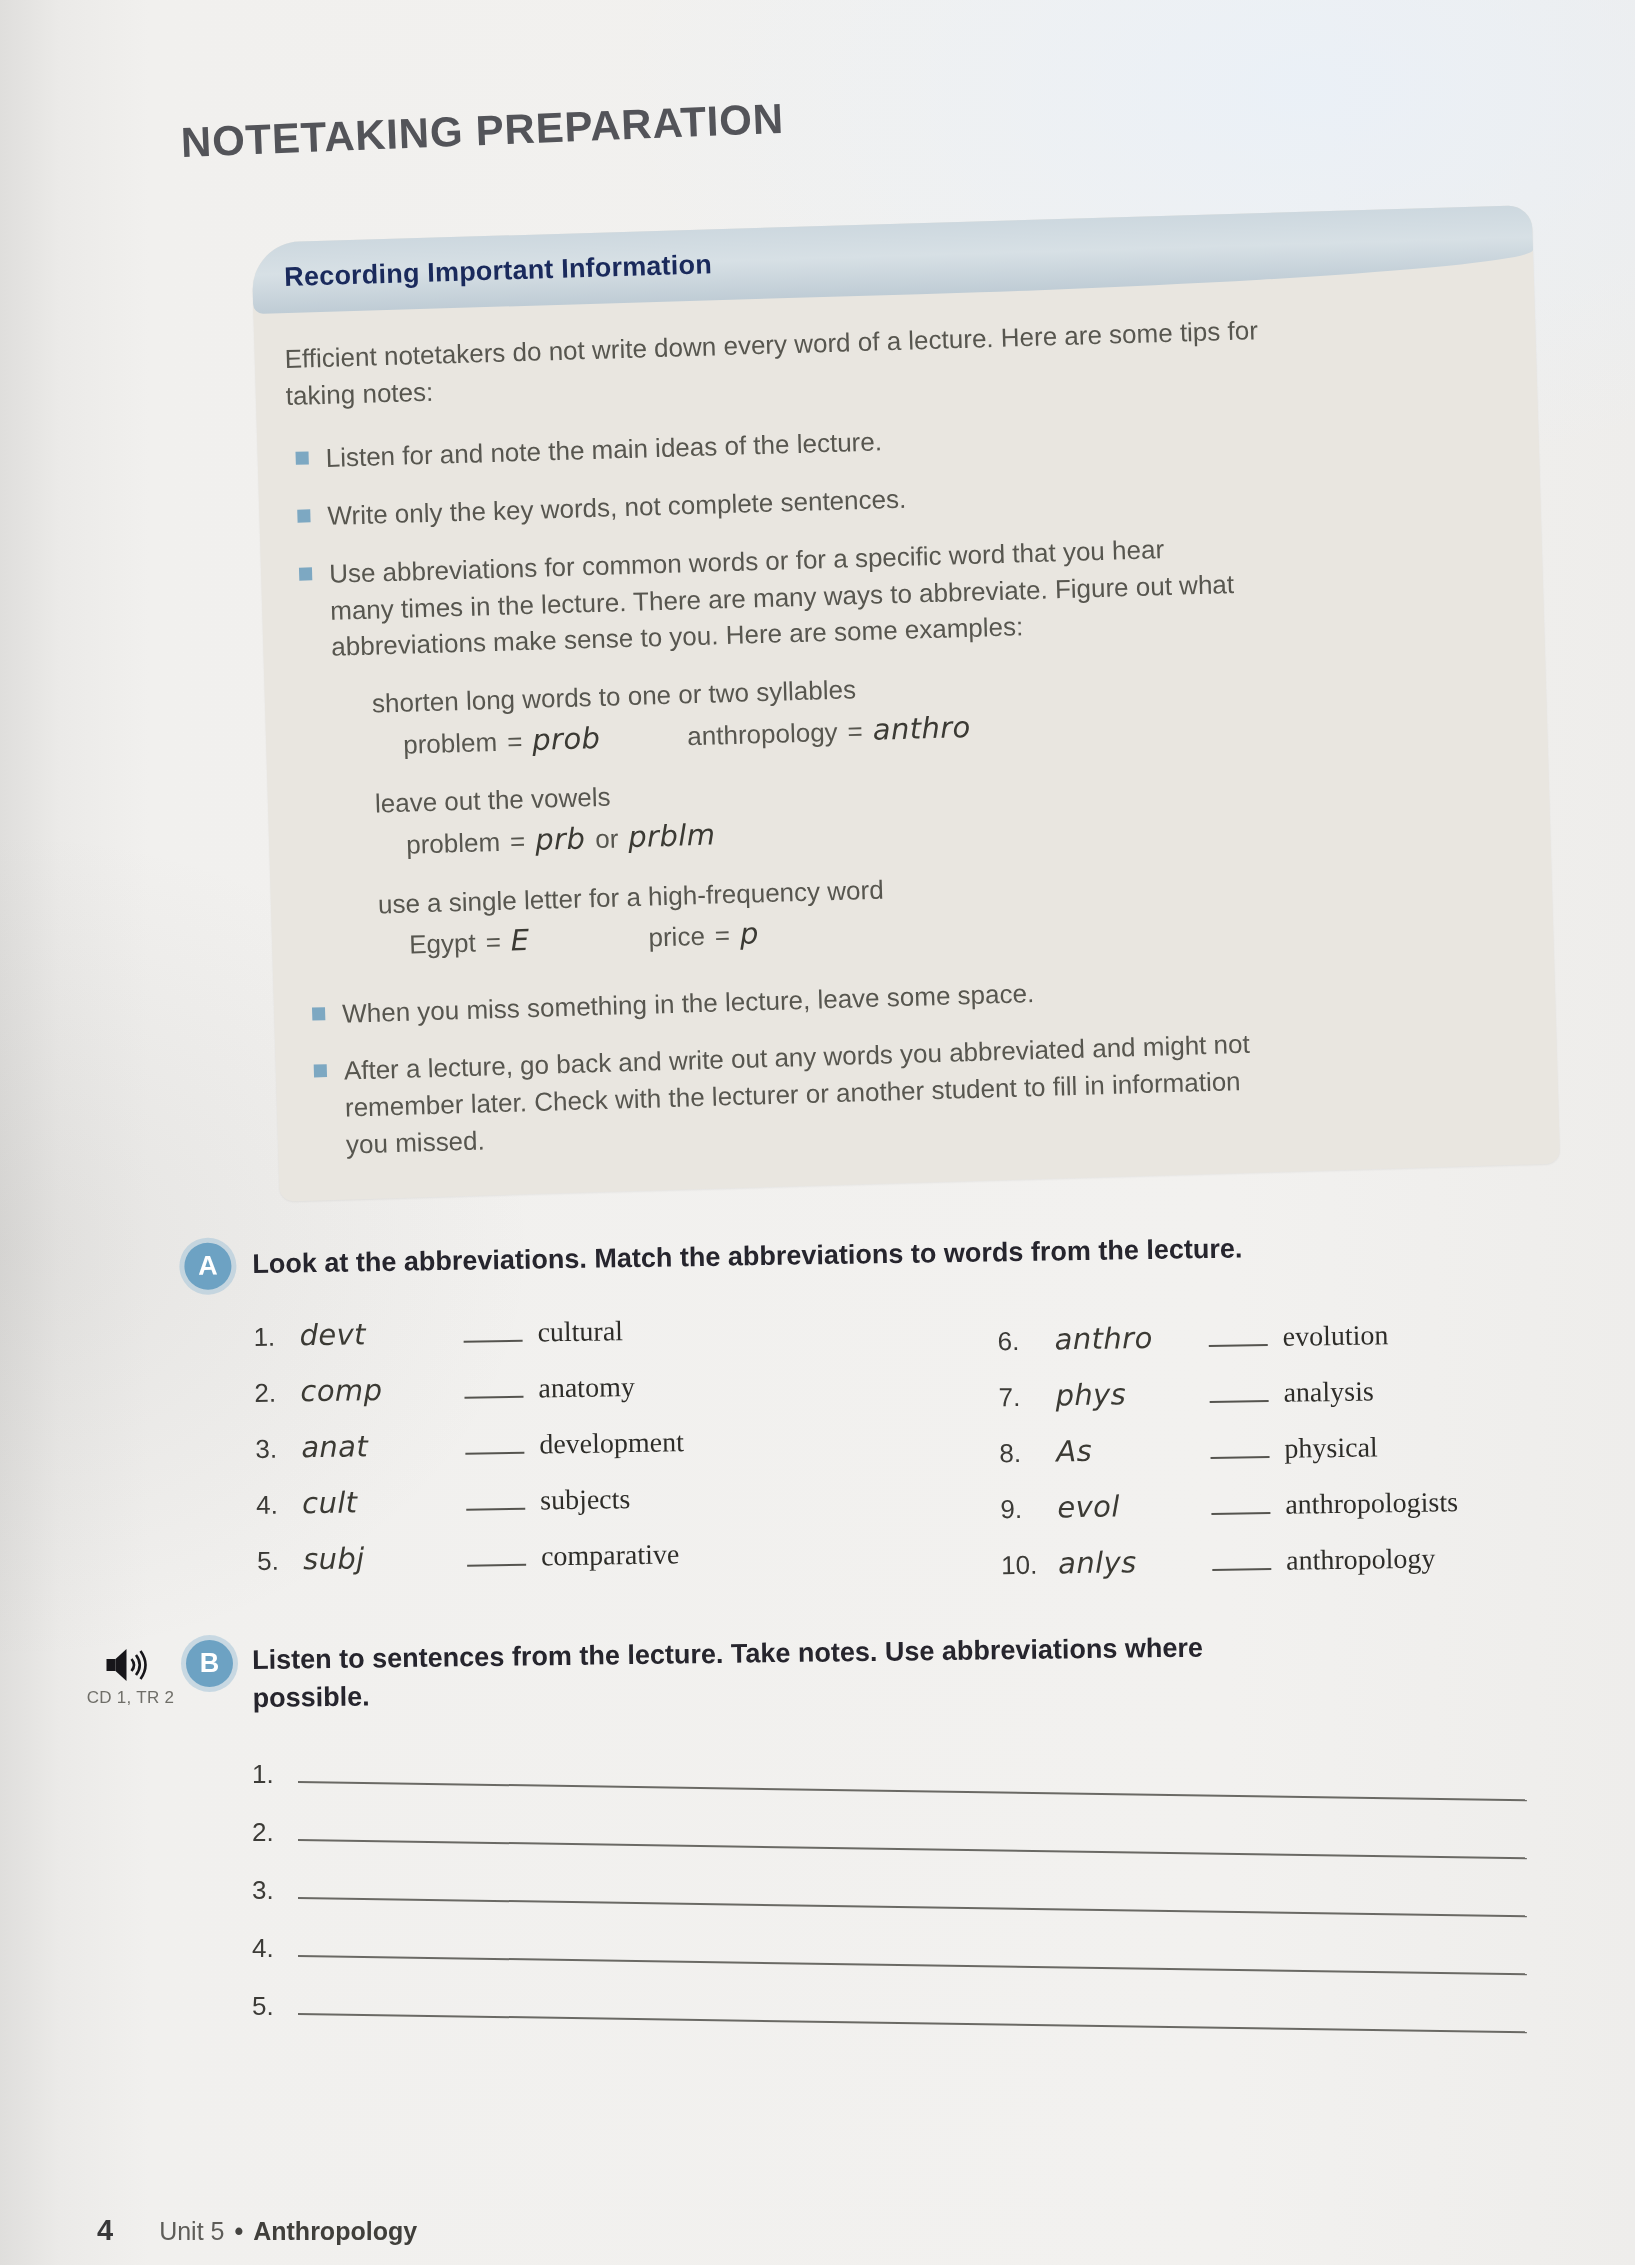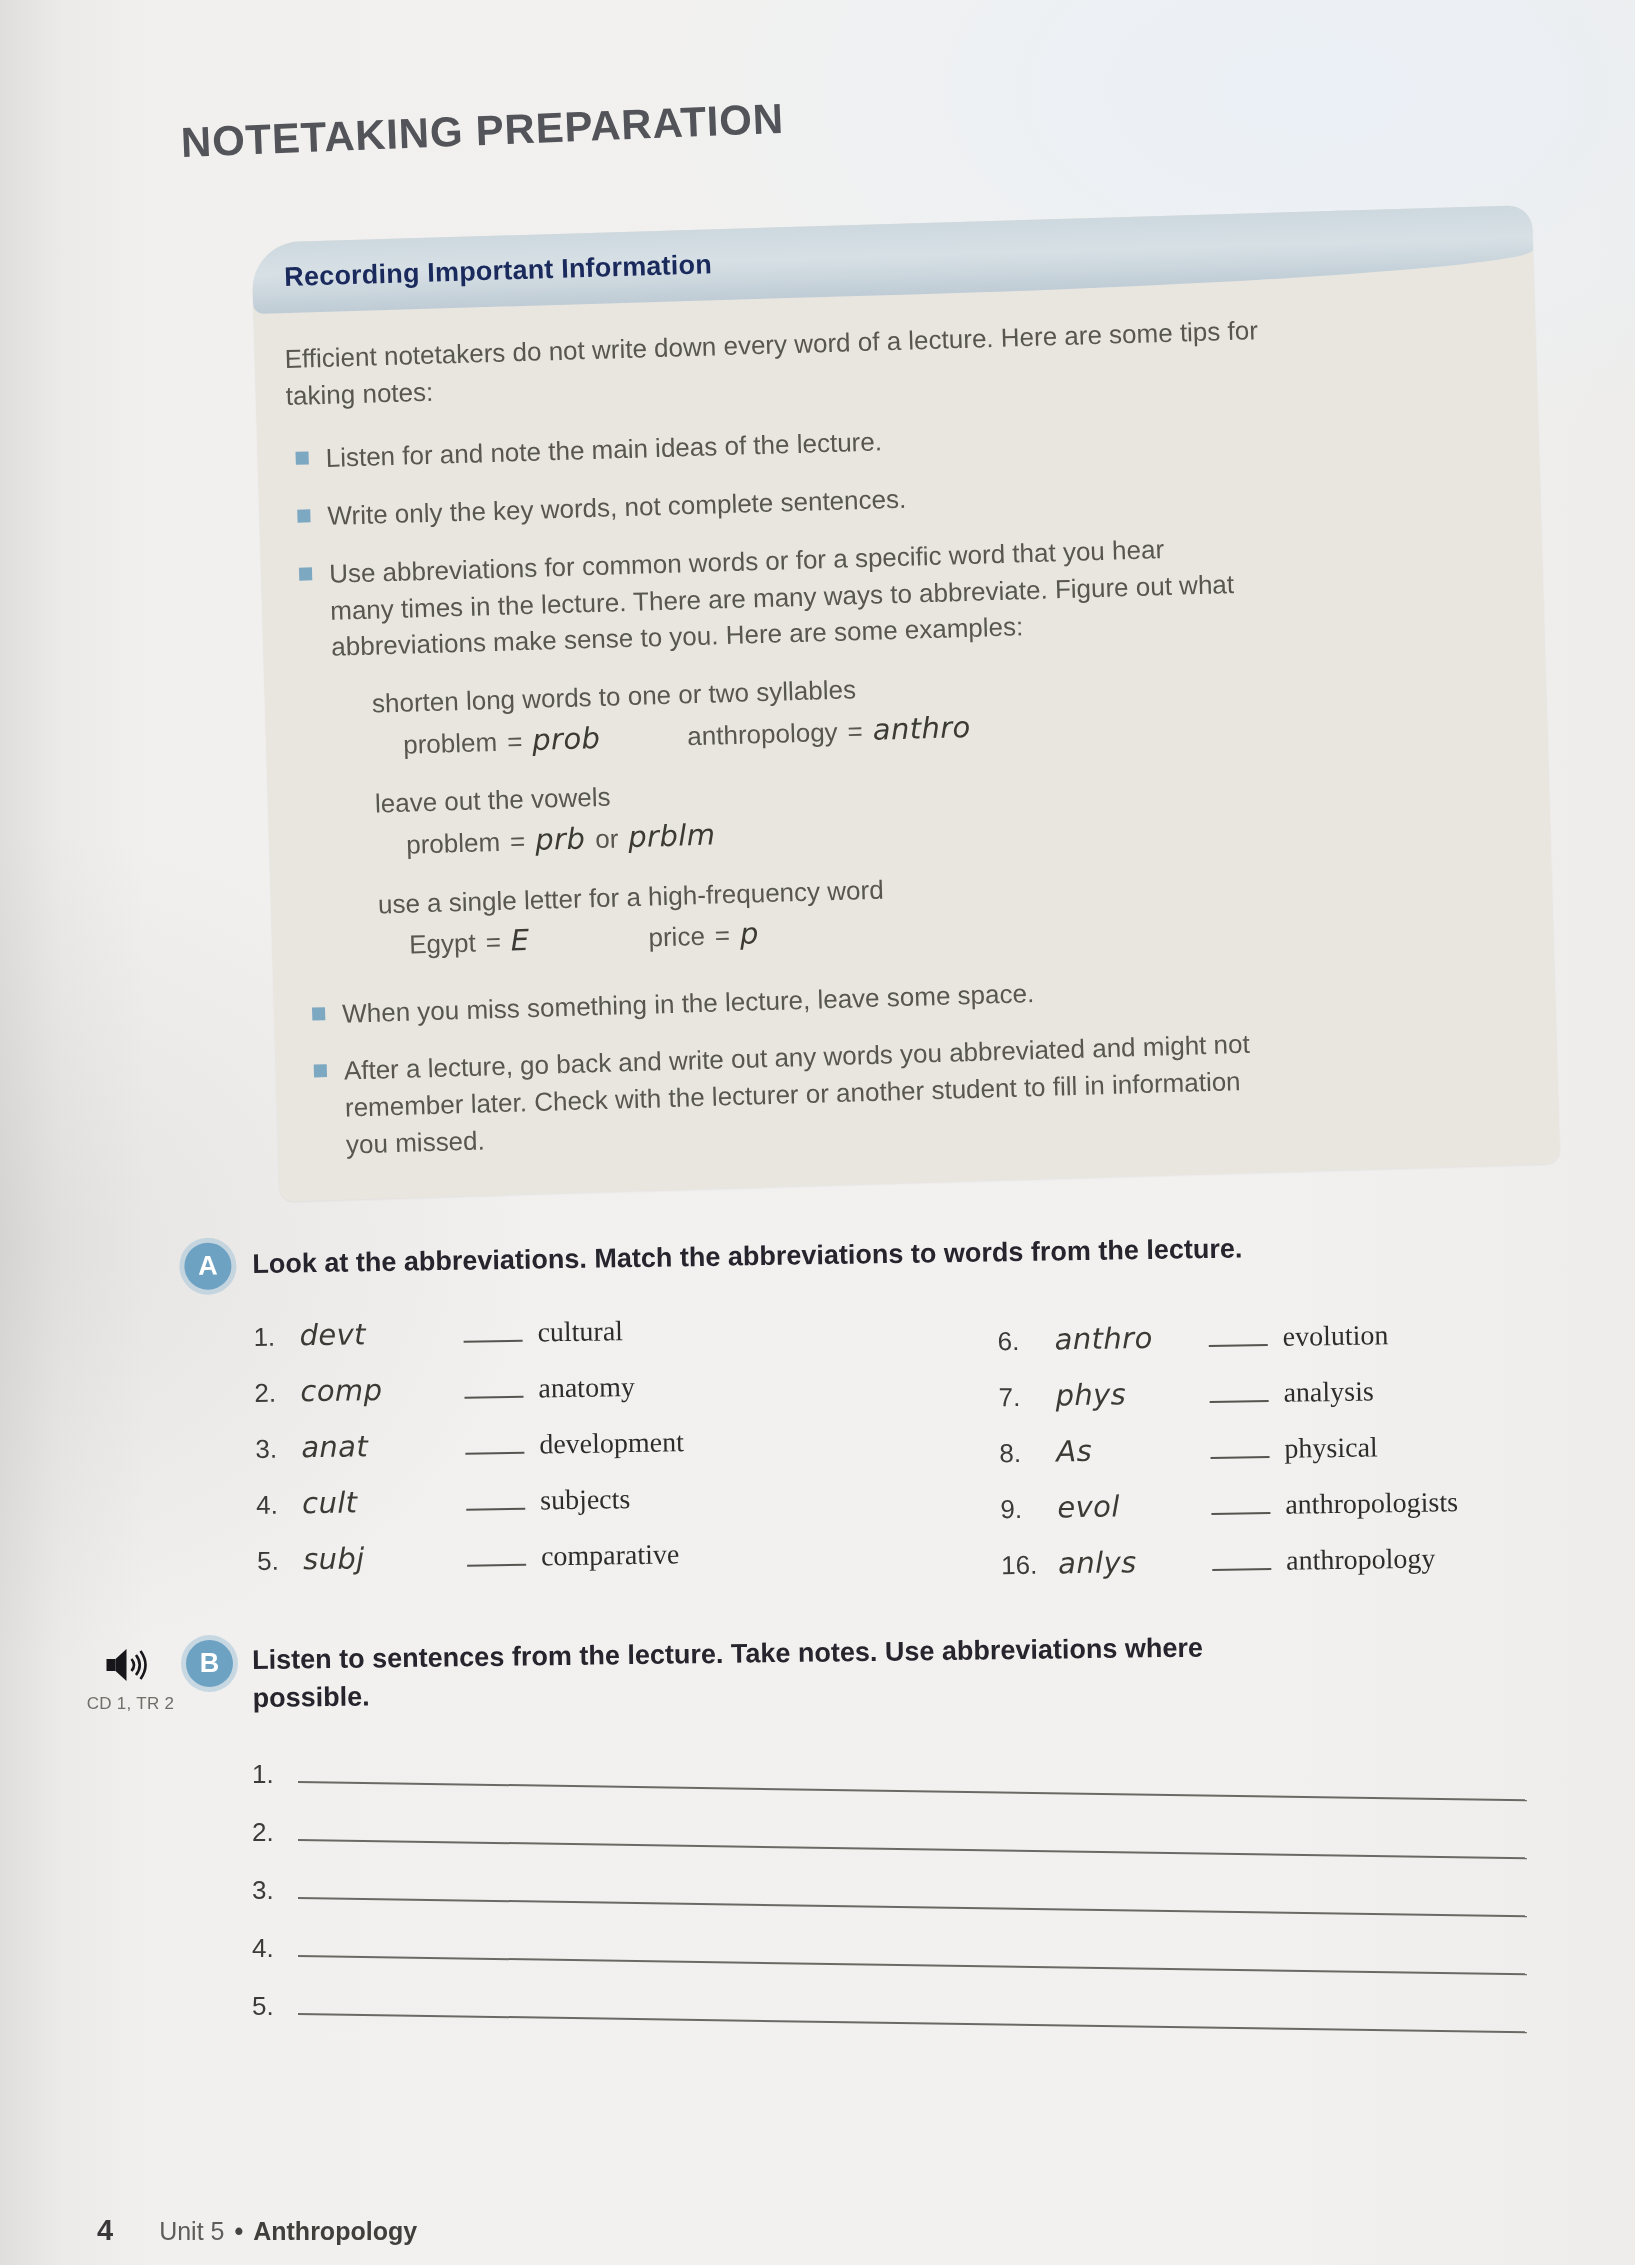--- a/index.html
+++ b/index.html
@@ -81,21 +81,21 @@
   .match-word{font-family:"Liberation Serif",serif;font-size:28px;color:#2e2d29;}
   
   .exercise-b{position:absolute;left:0;top:1632px;width:1636px;height:475px;}
   .exercise-b .badge{left:186px;top:8px;}
   .exercise-b .instructions{
     left:252px;top:10px;width:1109px;
     transform:rotate(-0.75deg);transform-origin:left top;
   }
   .audio{position:absolute;left:65px;top:12px;width:131px;text-align:center;}
   .audio svg{display:block;margin:0 auto;}
-  .audio-label{font-size:17px;margin-top:8px;color:#6f6e68;letter-spacing:0.3px;white-space:nowrap;}
+  .audio-label{font-size:17px;margin-top:2px;color:#6f6e68;letter-spacing:0.3px;white-space:nowrap;}
   .write-lines{position:absolute;left:252px;top:127px;width:1275px;}
   .write-line{display:flex;align-items:baseline;height:58px;}
   .write-num{width:46px;font-size:26px;color:#3c3b37;flex:0 0 auto;}
   .rule{
     flex:1;height:12px;border-bottom:2px solid #6a6964;
     transform:rotate(0.85deg);transform-origin:0 100%;
   }
   
   .footer{
     position:absolute;left:97px;top:2214px;display:flex;align-items:baseline;
@@ -248,21 +248,21 @@
           <span class="blank"></span>
           <span class="match-word">physical</span>
         </div>
         <div class="match-row">
           <span class="match-num">9.</span>
           <span class="match-abbr hand">evol</span>
           <span class="blank"></span>
           <span class="match-word">anthropologists</span>
         </div>
         <div class="match-row">
-          <span class="match-num">16.</span>
+          <span class="match-num">10.</span>
           <span class="match-abbr hand">anlys</span>
           <span class="blank"></span>
           <span class="match-word">anthropology</span>
         </div>
       </div>
 
     </div>
   </section>
 
   <section class="exercise-b">

